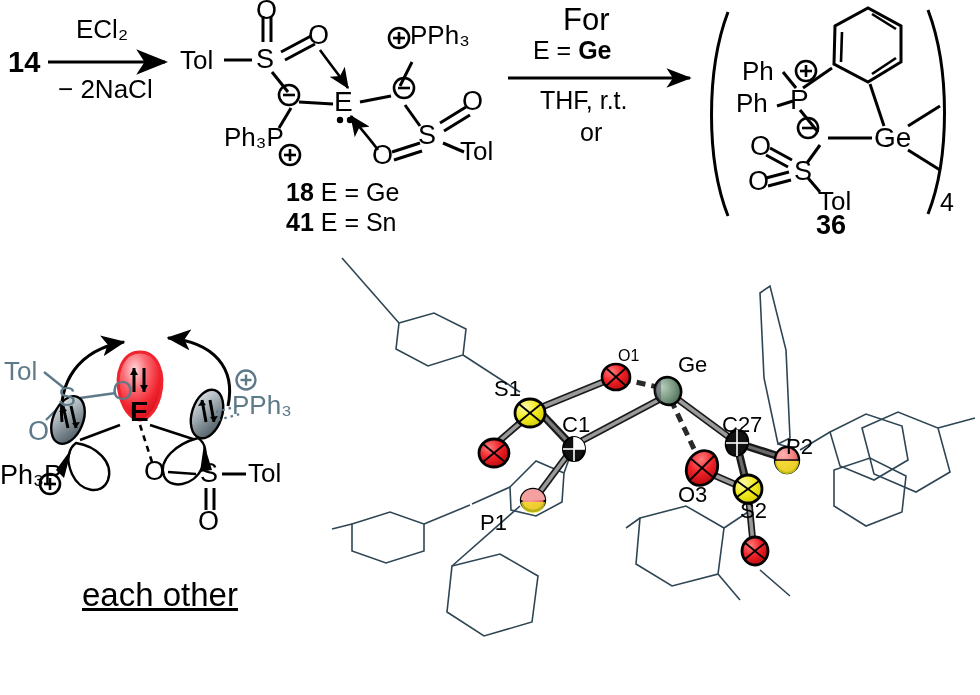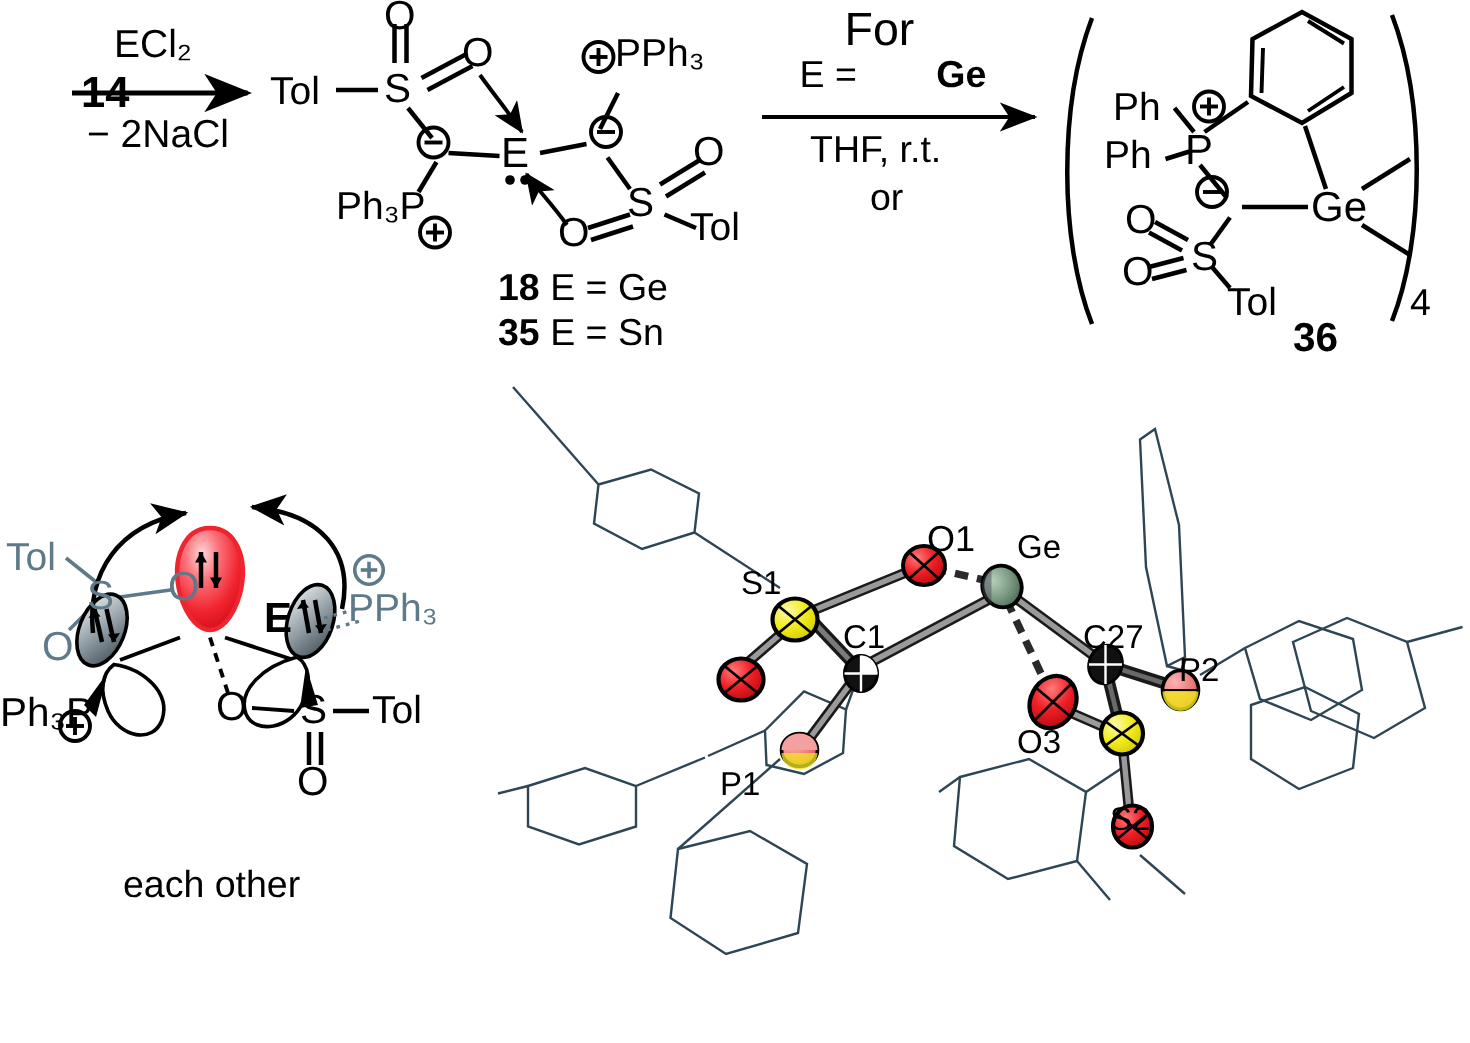--- a/index.html
+++ b/index.html
@@ -4,21 +4,21 @@
 <title>Reaction Scheme Figure</title>
 <style>
   html,body{margin:0;padding:0;background:#ffffff;}
   body{
     width:980px;height:695px;position:relative;overflow:hidden;
     font-family:"Liberation Sans","DejaVu Sans",sans-serif;
     color:#000;
   }
   .fig{position:absolute;left:0;top:0;width:980px;height:695px;}
   .lbl{position:absolute;white-space:nowrap;line-height:1;}
-  .b{font-weight:bold;margin-left:46px;}
+  .b{font-weight:bold;}
   svg{overflow:visible;}
 </style>
 </head>
 <body>
 
 <div class="fig">
 
 <svg class="fig" width="980" height="695">
   <defs>
     <marker id="ah" markerWidth="10" markerHeight="8" refX="9" refY="4" orient="auto">
@@ -354,21 +354,21 @@
 <div class="lbl" style="left:418px;top:122px;font-size:27px;">S</div>
 <div class="lbl" style="left:462px;top:88px;font-size:27px;">O</div>
 <div class="lbl" style="left:372px;top:142px;font-size:27px;">O</div>
 <div class="lbl" style="left:460px;top:138px;font-size:26px;">Tol</div>
 
 <div class="lbl" style="left:286px;top:180px;font-size:25px;">
   <span class="b">18</span>
   <span>E = Ge</span>
 </div>
 <div class="lbl" style="left:286px;top:210px;font-size:25px;">
-  <span class="b">35</span>
+  <span class="b">41</span>
   <span>E = Sn</span>
 </div>
 
 <div class="lbl" style="left:563px;top:4px;font-size:31px;">For</div>
 <div class="lbl" style="left:533px;top:38px;font-size:25px;">
   <span>E = </span><span class="b">Ge</span>
 </div>
 <div class="lbl" style="left:540px;top:88px;font-size:25px;">THF,  r.t.</div>
 <div class="lbl" style="left:580px;top:120px;font-size:25px;">or</div>
 
@@ -388,25 +388,25 @@
 <div class="lbl" style="left:28px;top:418px;font-size:27px;color:#5E7A89;">O</div>
 <div class="lbl" style="left:112px;top:378px;font-size:27px;color:#5E7A89;">O</div>
 <div class="lbl b" style="left:130px;top:398px;font-size:28px;">E</div>
 <div class="lbl" style="left:0px;top:462px;font-size:27px;">Ph₃P</div>
 <div class="lbl" style="left:144px;top:458px;font-size:27px;">O</div>
 <div class="lbl" style="left:200px;top:460px;font-size:27px;">S</div>
 <div class="lbl" style="left:248px;top:460px;font-size:26px;">Tol</div>
 <div class="lbl" style="left:198px;top:508px;font-size:27px;">O</div>
 <div class="lbl" style="left:232px;top:392px;font-size:26px;color:#5E7A89;">PPh₃</div>
 
-<div class="lbl" style="left:82px;top:578px;font-size:25px;">each other</div>
-
-<div class="lbl" style="left:618px;top:348px;font-size:24px;">O1</div>
+<div class="lbl" style="left:82px;top:578px;font-size:33px;text-decoration:underline;">each other</div>
+
+<div class="lbl" style="left:618px;top:348px;font-size:16px;">O1</div>
 <div class="lbl" style="left:678px;top:354px;font-size:22px;">Ge</div>
 <div class="lbl" style="left:494px;top:378px;font-size:22px;">S1</div>
 <div class="lbl" style="left:562px;top:414px;font-size:22px;">C1</div>
 <div class="lbl" style="left:722px;top:414px;font-size:22px;">C27</div>
 <div class="lbl" style="left:786px;top:436px;font-size:22px;">P2</div>
 <div class="lbl" style="left:678px;top:484px;font-size:22px;">O3</div>
-<div class="lbl" style="left:740px;top:500px;font-size:22px;margin-top:35px;">S2</div>
+<div class="lbl" style="left:740px;top:500px;font-size:22px;">S2</div>
 <div class="lbl" style="left:480px;top:512px;font-size:22px;text-align:right;">P1</div>
 
 </div>
 
 </body></html>

